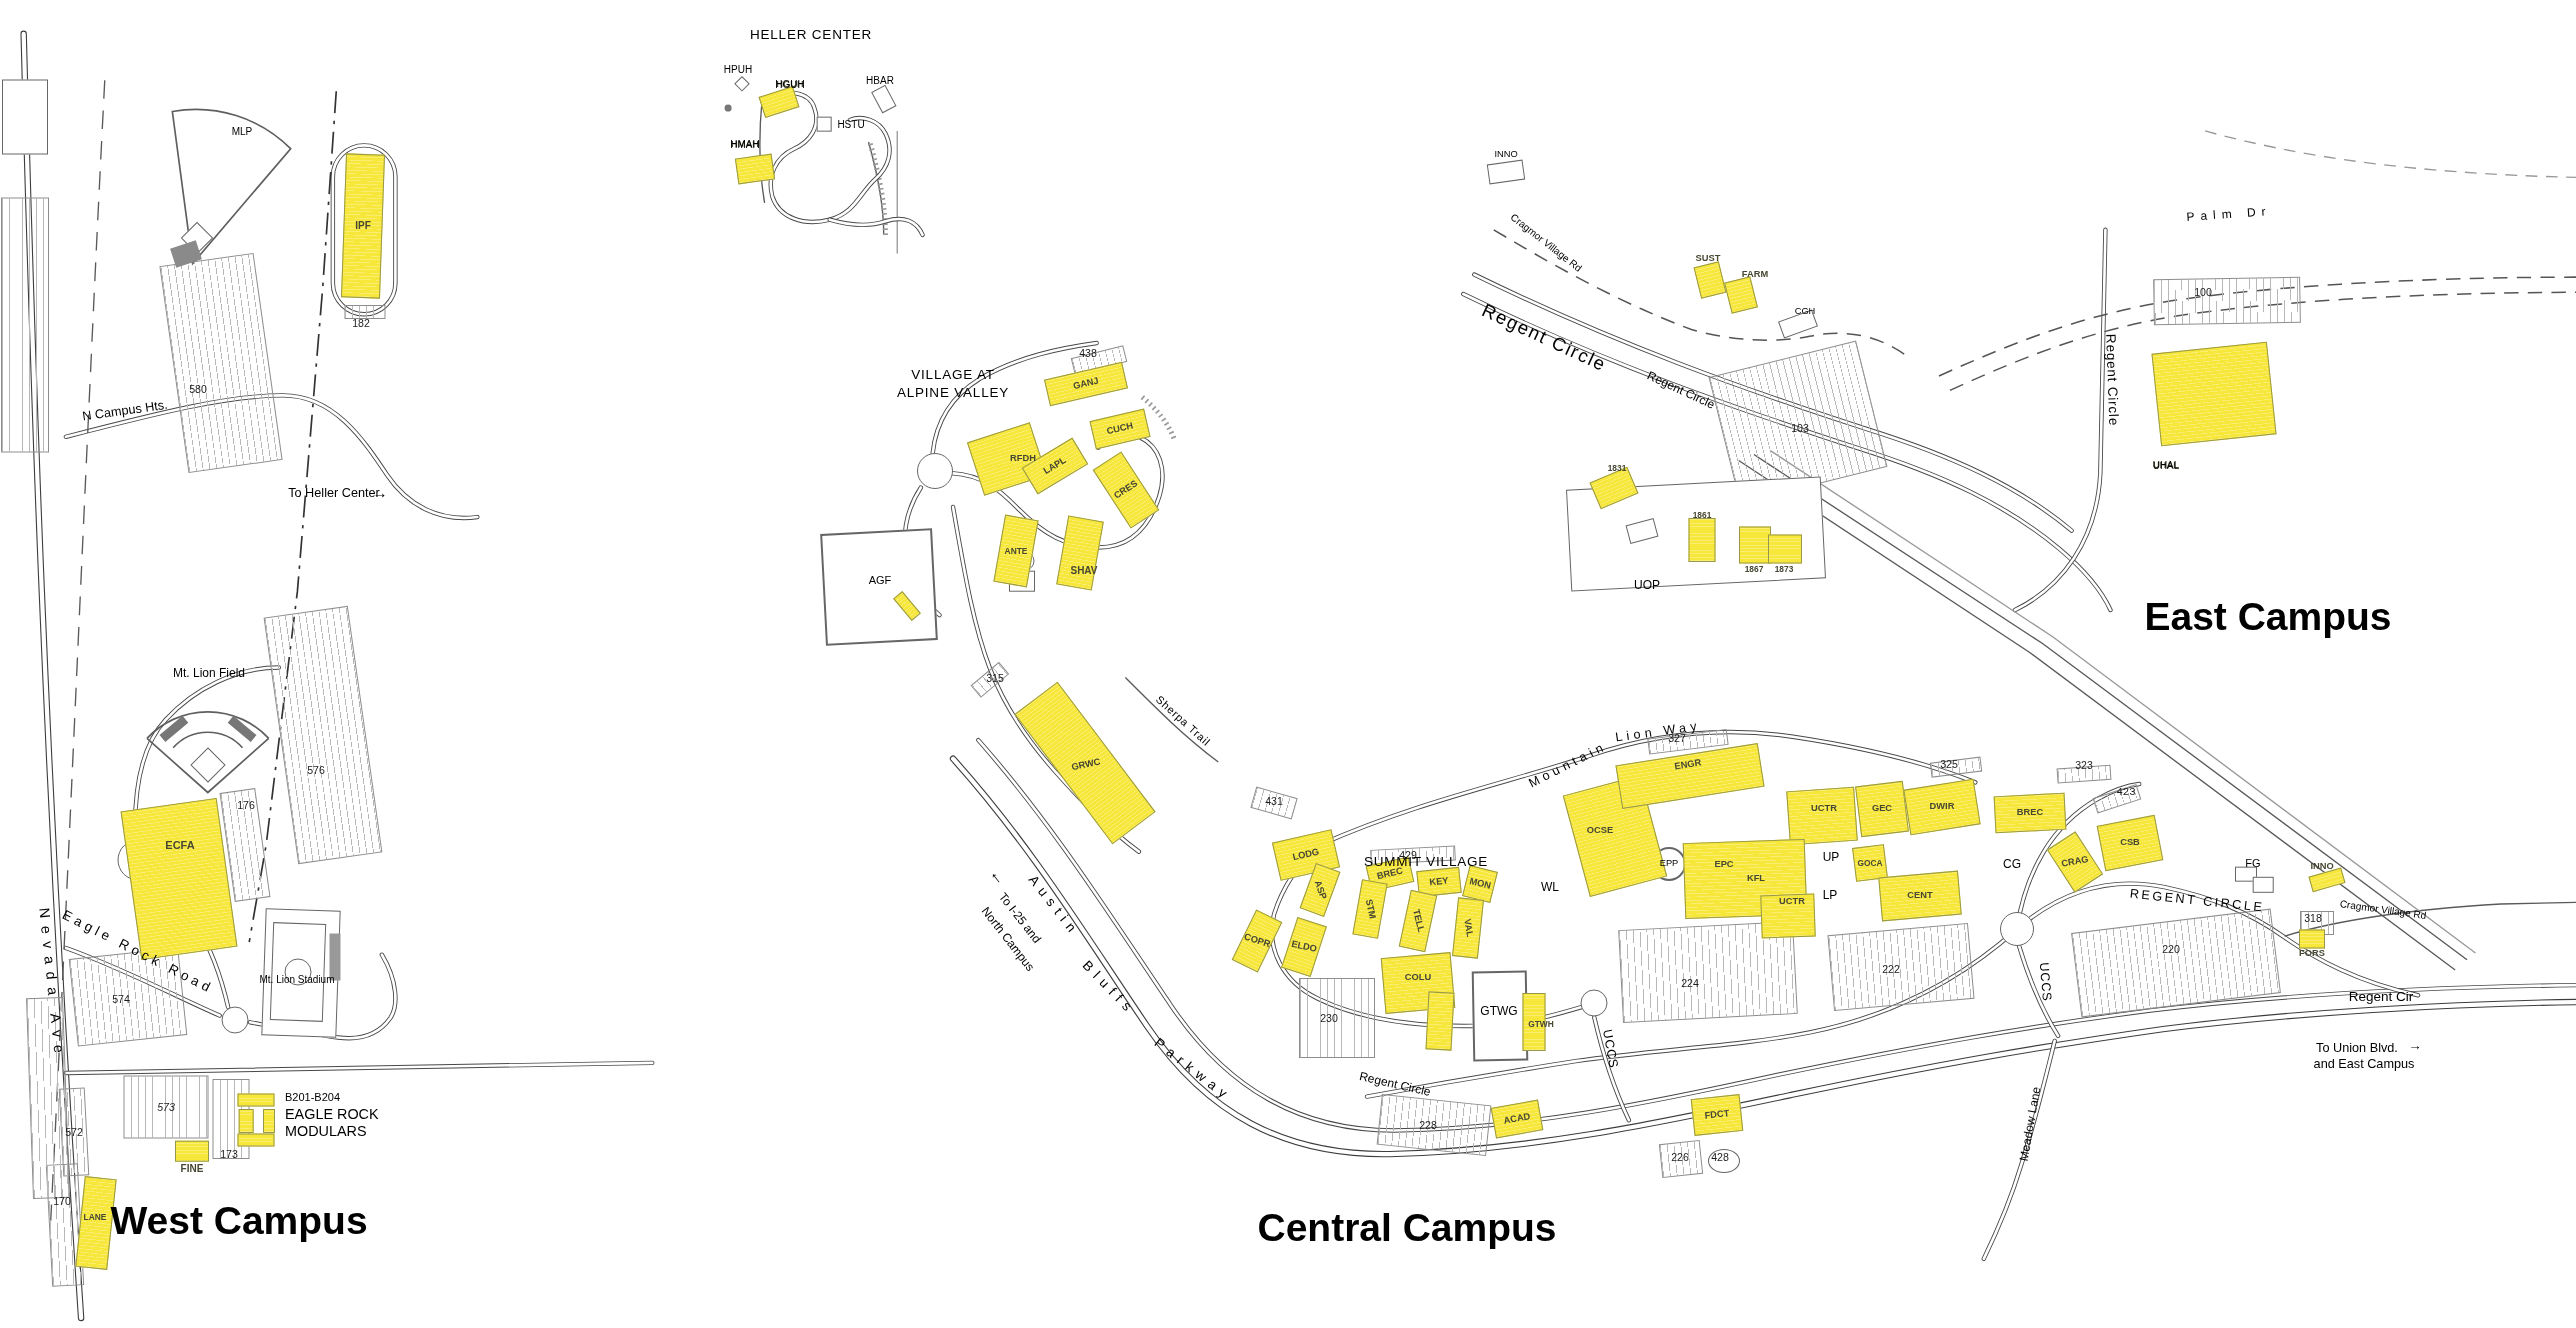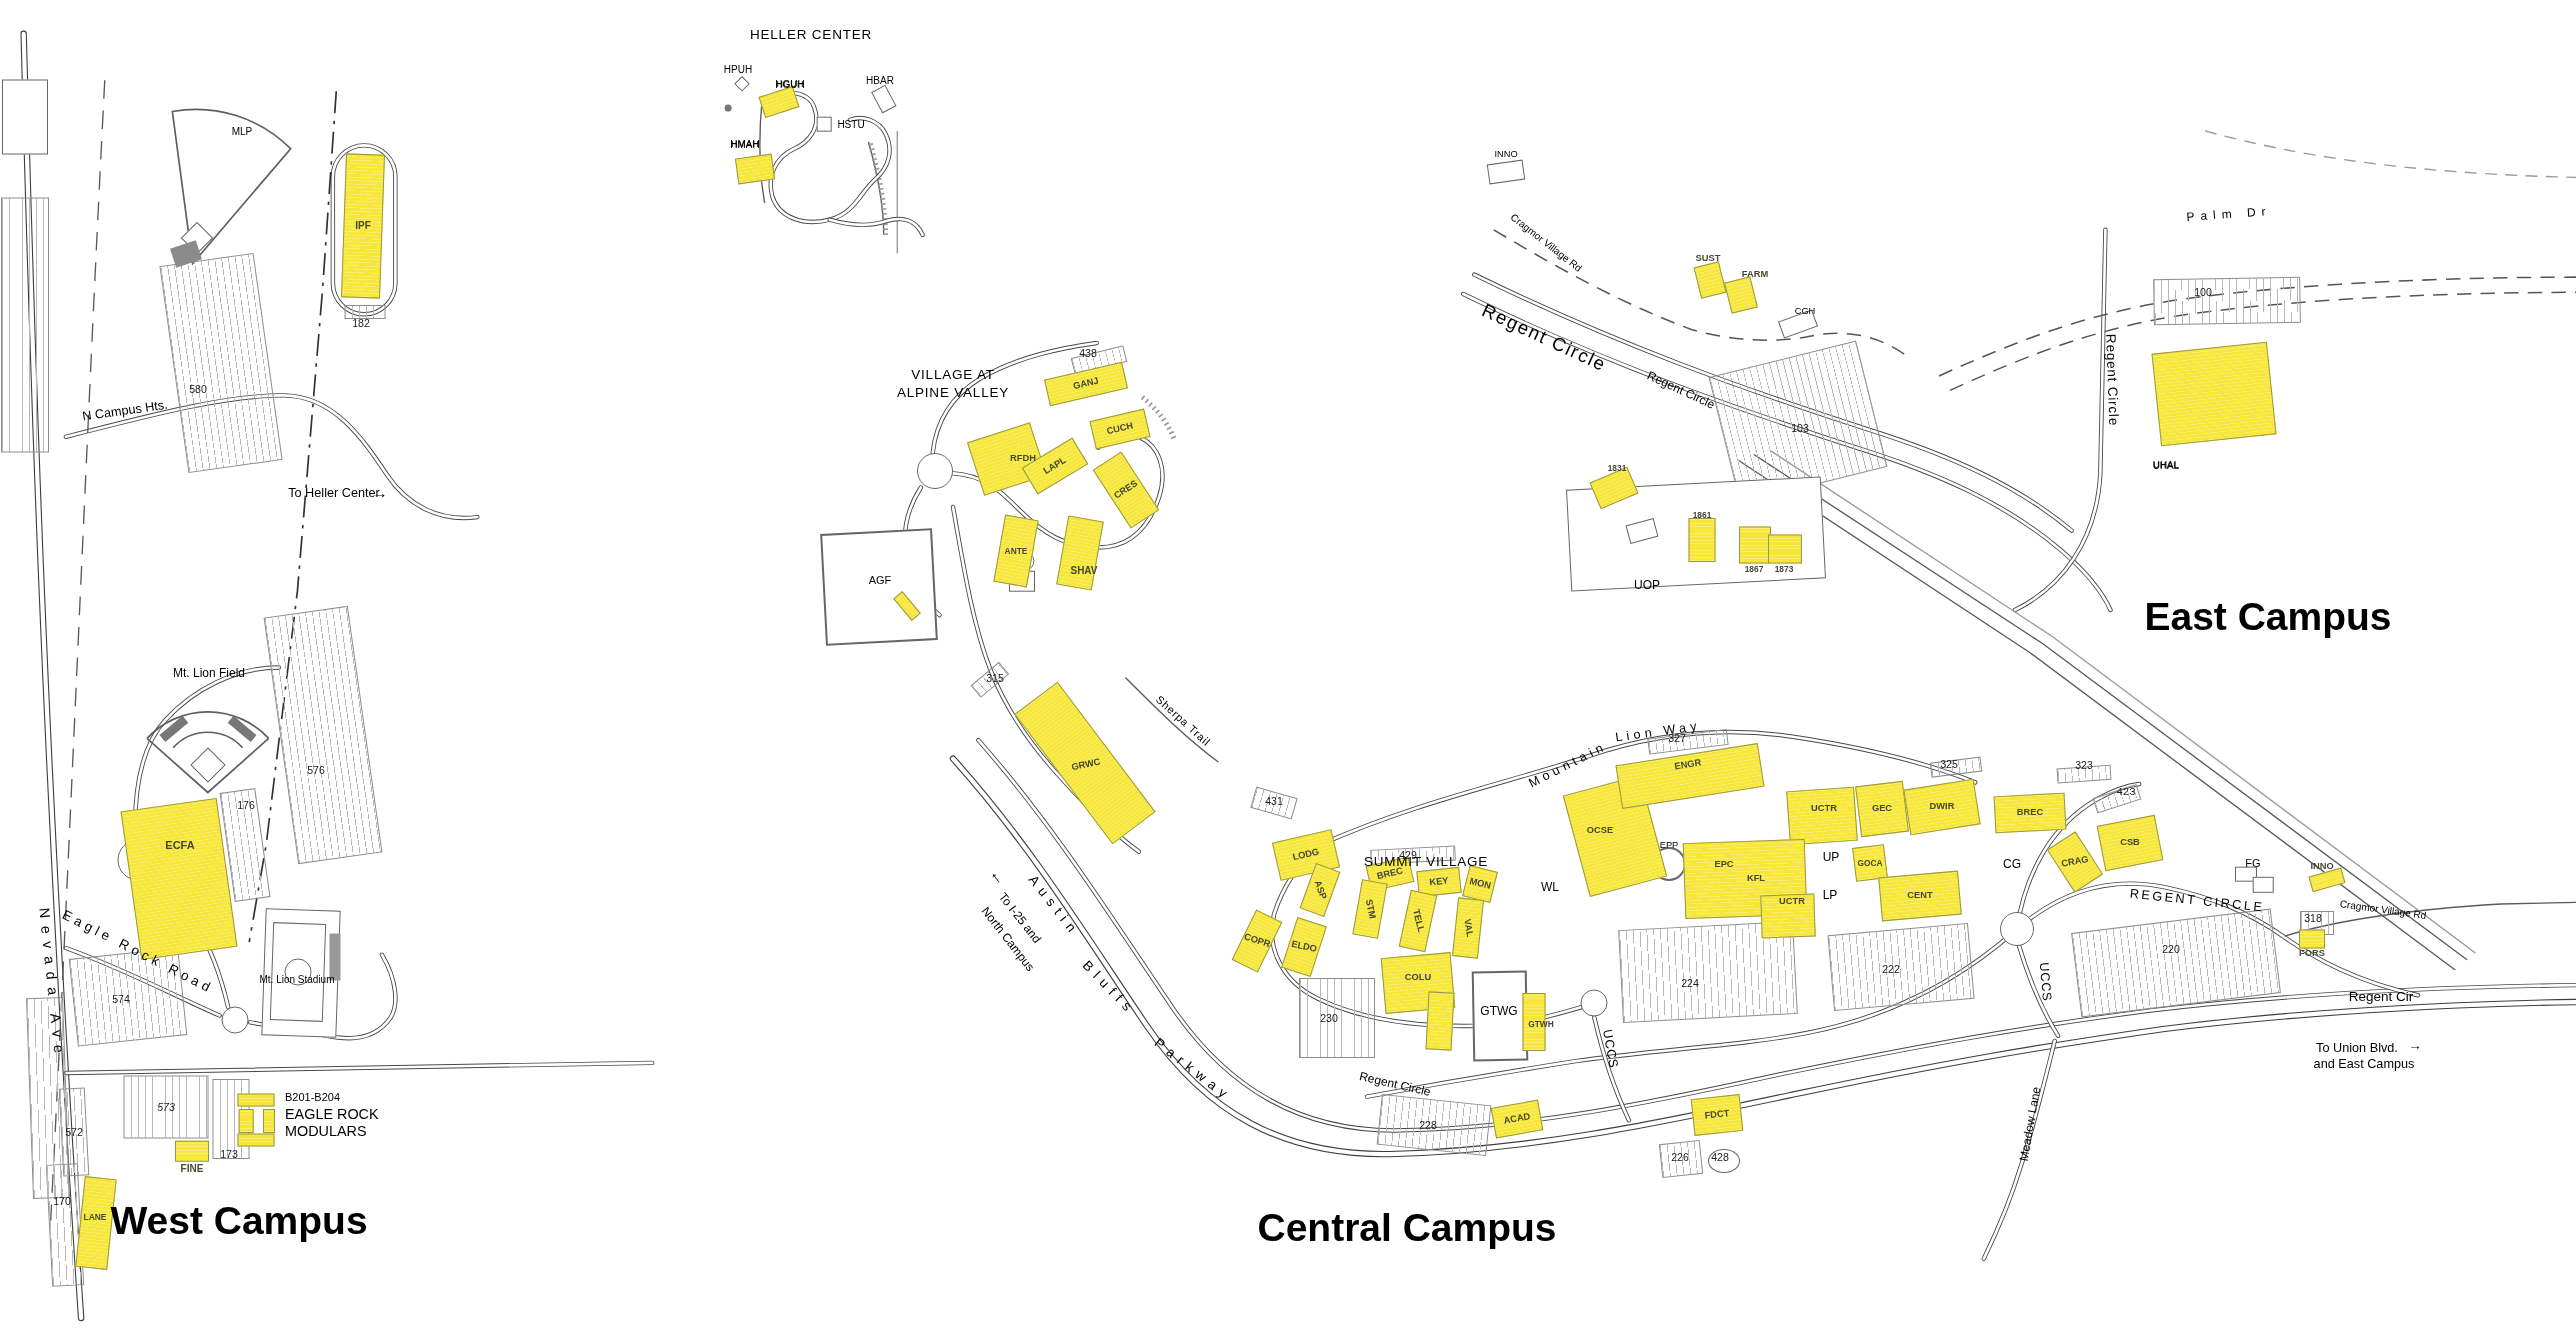--- a/index.html
+++ b/index.html
@@ -360,21 +360,21 @@
     <div class="lbl rlabel" style="left: 1610px; top: 1049px; font-size: 12.7px; letter-spacing: 0.8px; transform: translate(-50%, -50%) rotate(80deg);">UCCS</div>
     <div class="lbl rlabel" style="left: 2045px; top: 982px; font-size: 12.7px; letter-spacing: 0.8px; transform: translate(-50%, -50%) rotate(85deg);">UCCS</div>
     <div class="lbl mlabel" style="left: 242px; top: 132px; font-size: 10px; transform: translate(-50%, -50%) rotate(0deg);">MLP</div>
     <div class="lbl mlabel" style="left: 209px; top: 673px; font-size: 12px; transform: translate(-50%, -50%) rotate(0deg);">Mt. Lion Field</div>
     <div class="lbl mlabel" style="left: 297px; top: 980px; font-size: 10px; transform: translate(-50%, -50%) rotate(0deg);">Mt. Lion Stadium</div>
     <div class="lbl mlabel" style="left: 1550px; top: 887px; font-size: 12px; transform: translate(-50%, -50%) rotate(0deg);">WL</div>
     <div class="lbl mlabel" style="left: 2012px; top: 864px; font-size: 12px; transform: translate(-50%, -50%) rotate(0deg);">CG</div>
     <div class="lbl mlabel" style="left: 2253px; top: 863px; font-size: 11px; transform: translate(-50%, -50%) rotate(0deg);">FG</div>
     <div class="lbl mlabel" style="left: 1831px; top: 857px; font-size: 12px; transform: translate(-50%, -50%) rotate(0deg);">UP</div>
     <div class="lbl mlabel" style="left: 1830px; top: 895px; font-size: 12px; transform: translate(-50%, -50%) rotate(0deg);">LP</div>
-    <div class="lbl mlabel" style="left: 1669px; top: 846px; font-size: 9.3px; transform: translate(-50%, -50%) rotate(0deg);">EPP</div>
+    <div class="lbl mlabel" style="left: 1669px; top: 864px; font-size: 9.3px; transform: translate(-50%, -50%) rotate(0deg);">EPP</div>
     <div class="lbl mlabel" style="left: 1647px; top: 585px; font-size: 12px; transform: translate(-50%, -50%) rotate(0deg);">UOP</div>
     <div class="lbl mlabel" style="left: 880px; top: 580px; font-size: 11px; transform: translate(-50%, -50%) rotate(0deg);">AGF</div>
     <div class="lbl mlabel" style="left: 1499px; top: 1011px; font-size: 12px; transform: translate(-50%, -50%) rotate(0deg);">GTWG</div>
     <div class="lbl mlabel" style="left: 1805px; top: 312px; font-size: 9.3px; transform: translate(-50%, -50%) rotate(0deg);">CGH</div>
     <div class="lbl mlabel" style="left: 1506px; top: 155px; font-size: 9.3px; transform: translate(-50%, -50%) rotate(0deg);">INNO</div>
     <div class="lbl mlabel" style="left: 738px; top: 70px; font-size: 10px; transform: translate(-50%, -50%) rotate(0deg);">HPUH</div>
     <div class="lbl mlabel" style="left: 790px; top: 85px; font-size: 10px; transform: translate(-50%, -50%) rotate(0deg);">HGUH</div>
     <div class="lbl mlabel" style="left: 880px; top: 81px; font-size: 10px; transform: translate(-50%, -50%) rotate(0deg);">HBAR</div>
     <div class="lbl mlabel" style="left: 851px; top: 125px; font-size: 10px; transform: translate(-50%, -50%) rotate(0deg);">HSTU</div>
     <div class="lbl mlabel" style="left: 745px; top: 145px; font-size: 10px; transform: translate(-50%, -50%) rotate(0deg);">HMAH</div>

